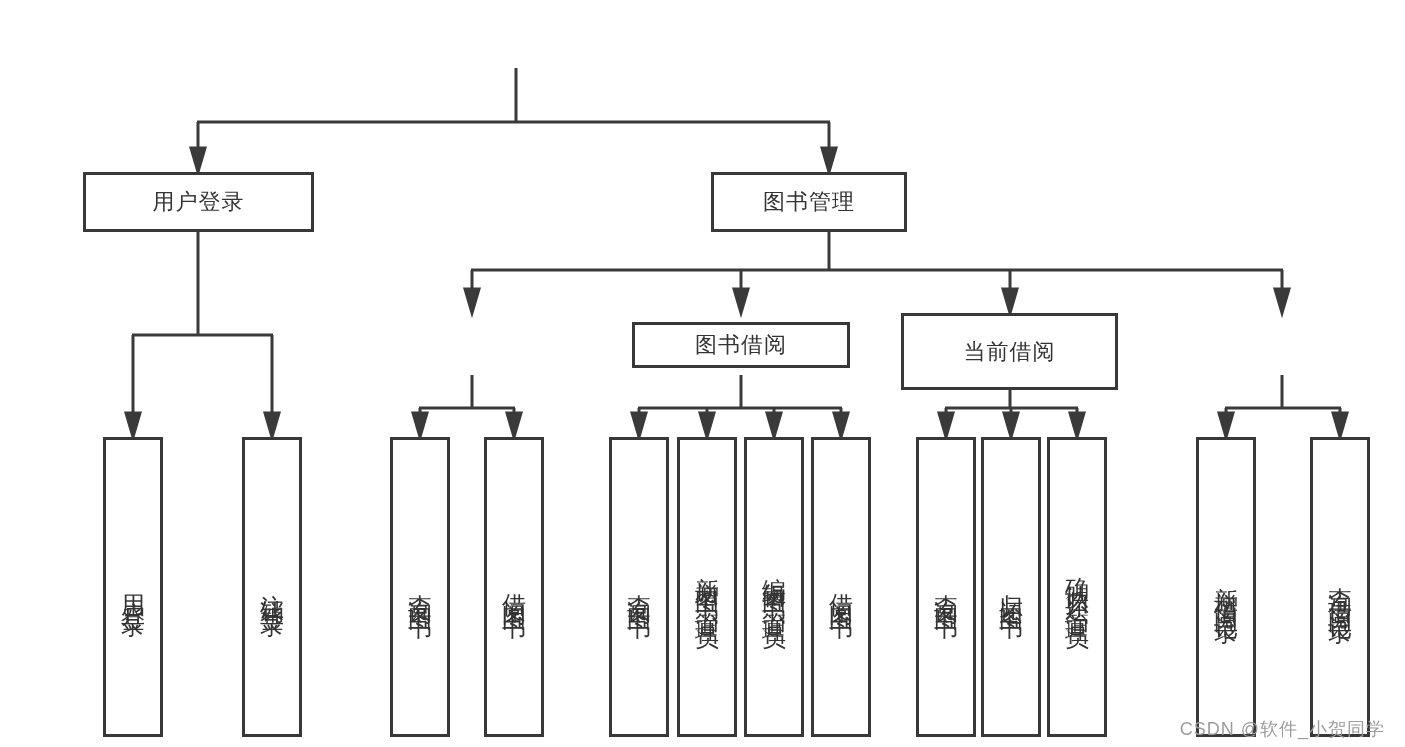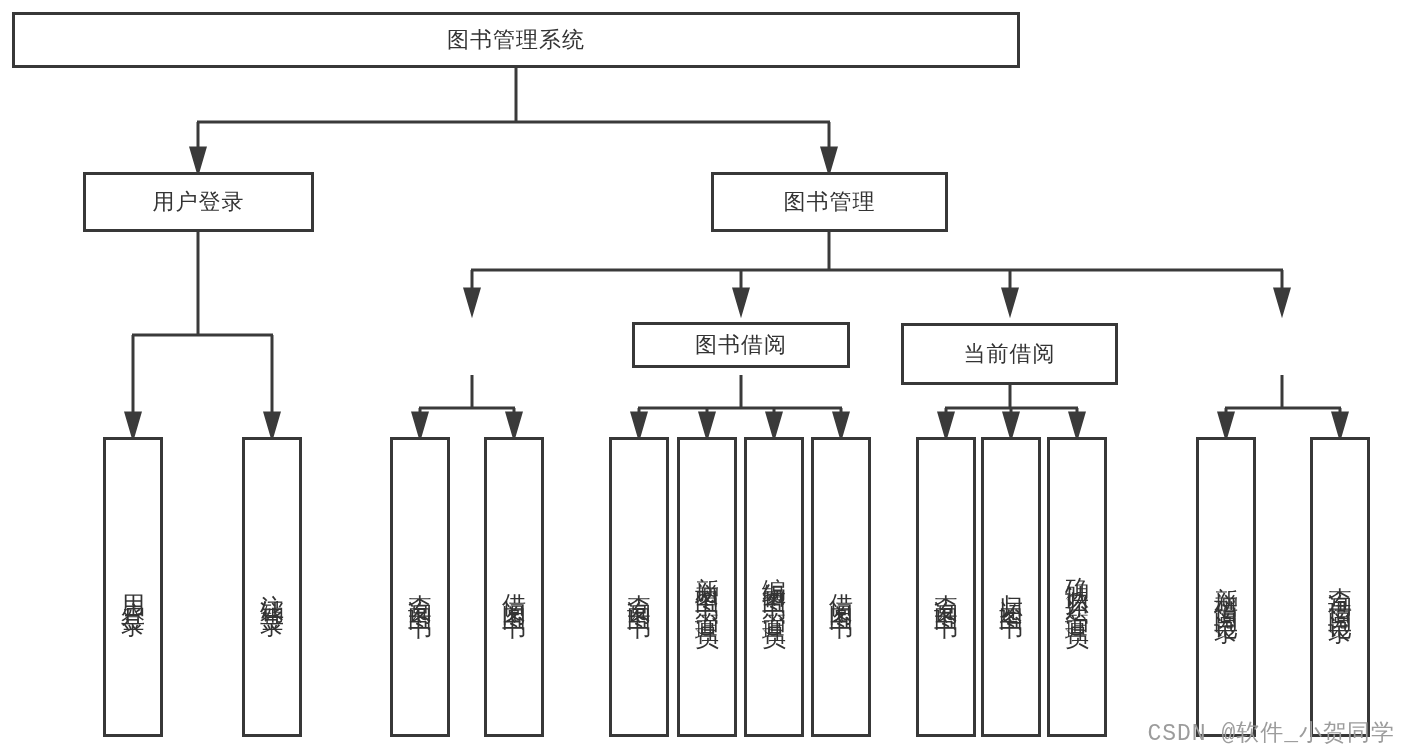--- a/index.html
+++ b/index.html
@@ -32,27 +32,26 @@
   .leaf{
     writing-mode:vertical-rl;
     text-orientation:mixed;
     font-size:24px;
     letter-spacing:7px;
     line-height:1;
     padding-top:4px;
   }
   #watermark{
     position:absolute;
-    right:10px;top:717px;
-    font-size:23px;
+    right:20px;top:717px;
+    font-size:18px;
     color:var(--watermark-color);
     letter-spacing:1px;
     white-space:nowrap;
     z-index:3;
-    font-family:Liberation Mono, monospace;
   }
 </style>
 </head>
 <body>
 
 <div id="canvas">
 
   <svg id="connectors" viewBox="0 0 1405 747" xmlns="http://www.w3.org/2000/svg">
     <g stroke="#3a3a3a" stroke-width="3" fill="#3a3a3a">
 
@@ -110,35 +109,32 @@
 
       <line x1="1282" y1="375" x2="1282" y2="408"></line>
       <line x1="1225" y1="408" x2="1341" y2="408"></line>
       <line x1="1226" y1="408" x2="1226" y2="415"></line>
       <polygon points="1219,413 1233,413 1226,437"></polygon>
       <line x1="1340" y1="408" x2="1340" y2="415"></line>
       <polygon points="1333,413 1347,413 1340,437"></polygon>
     </g>
   </svg>
 
-  <div class="box" style="left:12px;top:12px;width:1008px;height:56px">
-    <span>图书管理系统</span>
-  </div>
 
   <div class="box" style="left:83px;top:172px;width:231px;height:60px">
     <span>用户登录</span>
   </div>
-  <div class="box" style="left:711px;top:172px;width:237px;height:60px">
+  <div class="box" style="left:711px;top:172px;width:196px;height:60px">
     <span>图书管理</span>
   </div>
 
   <div class="box" style="left:632px;top:322px;width:218px;height:46px">
     <span>图书借阅</span>
   </div>
-  <div class="box" style="left:901px;top:323px;width:217px;height:62px">
+  <div class="box" style="left:901px;top:313px;width:217px;height:77px">
     <span>当前借阅</span>
   </div>
 
   <div class="box leaf" style="left:103px;top:437px;width:60px;height:300px">
     <span>用户登录</span>
   </div>
   <div class="box leaf" style="left:242px;top:437px;width:60px;height:300px">
     <span>注销登录</span>
   </div>
 

